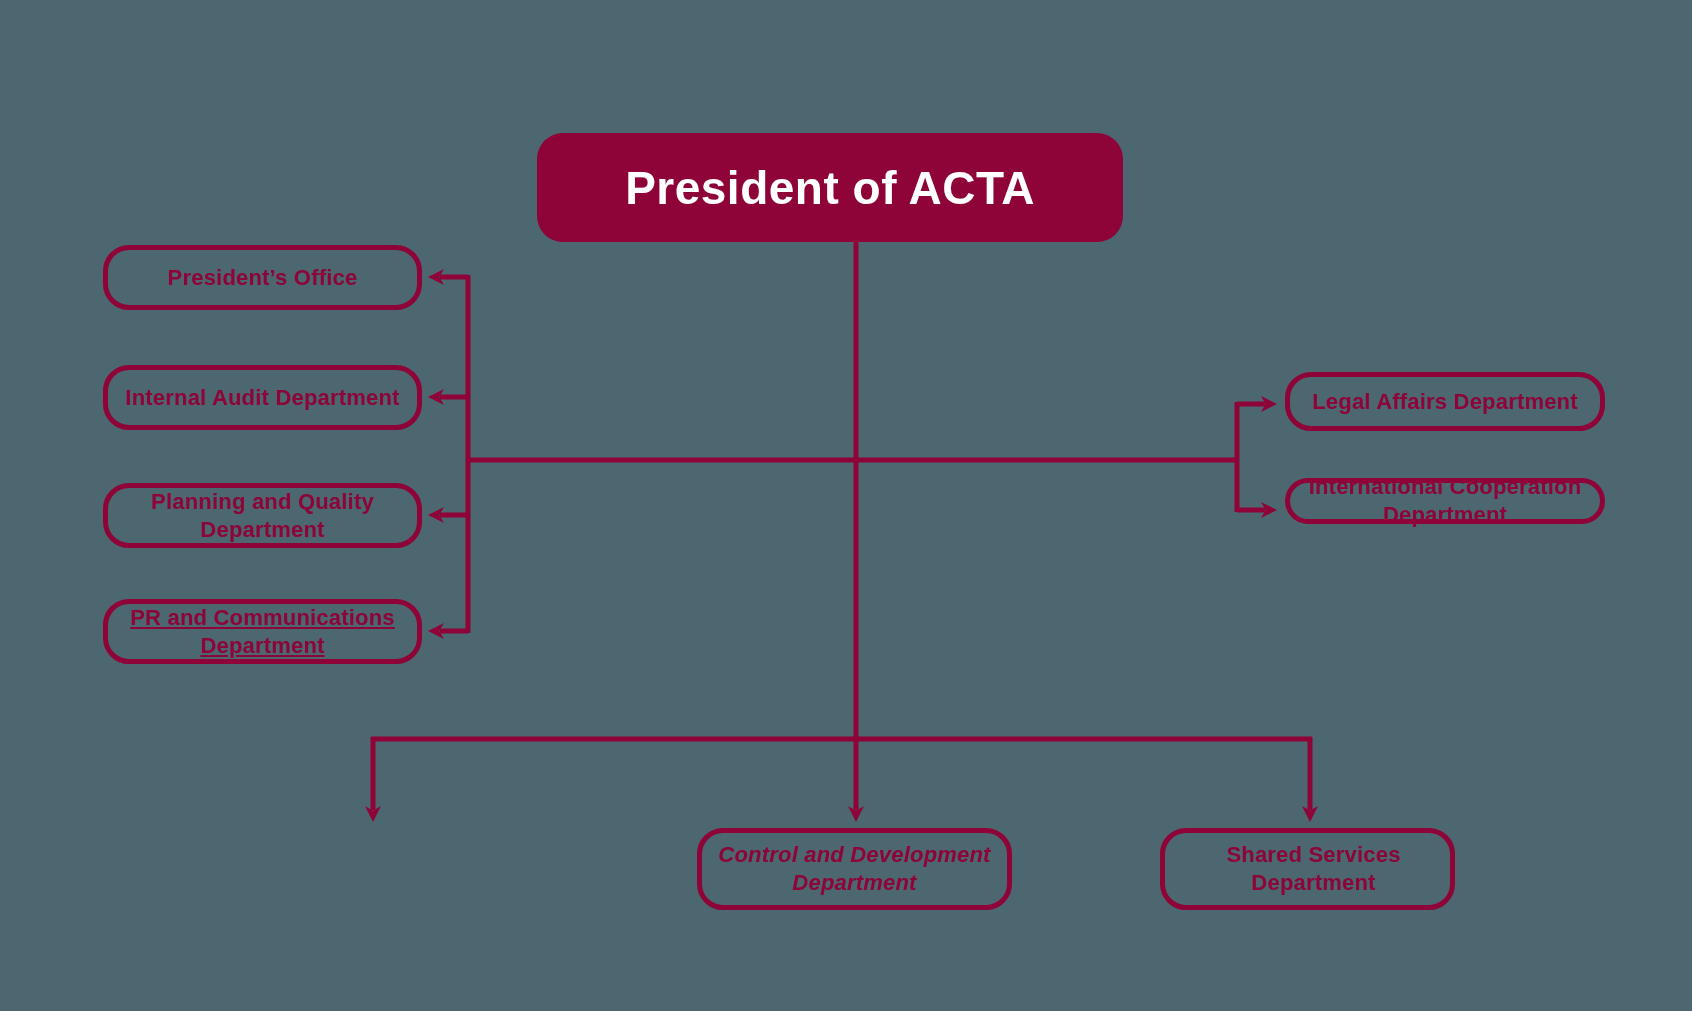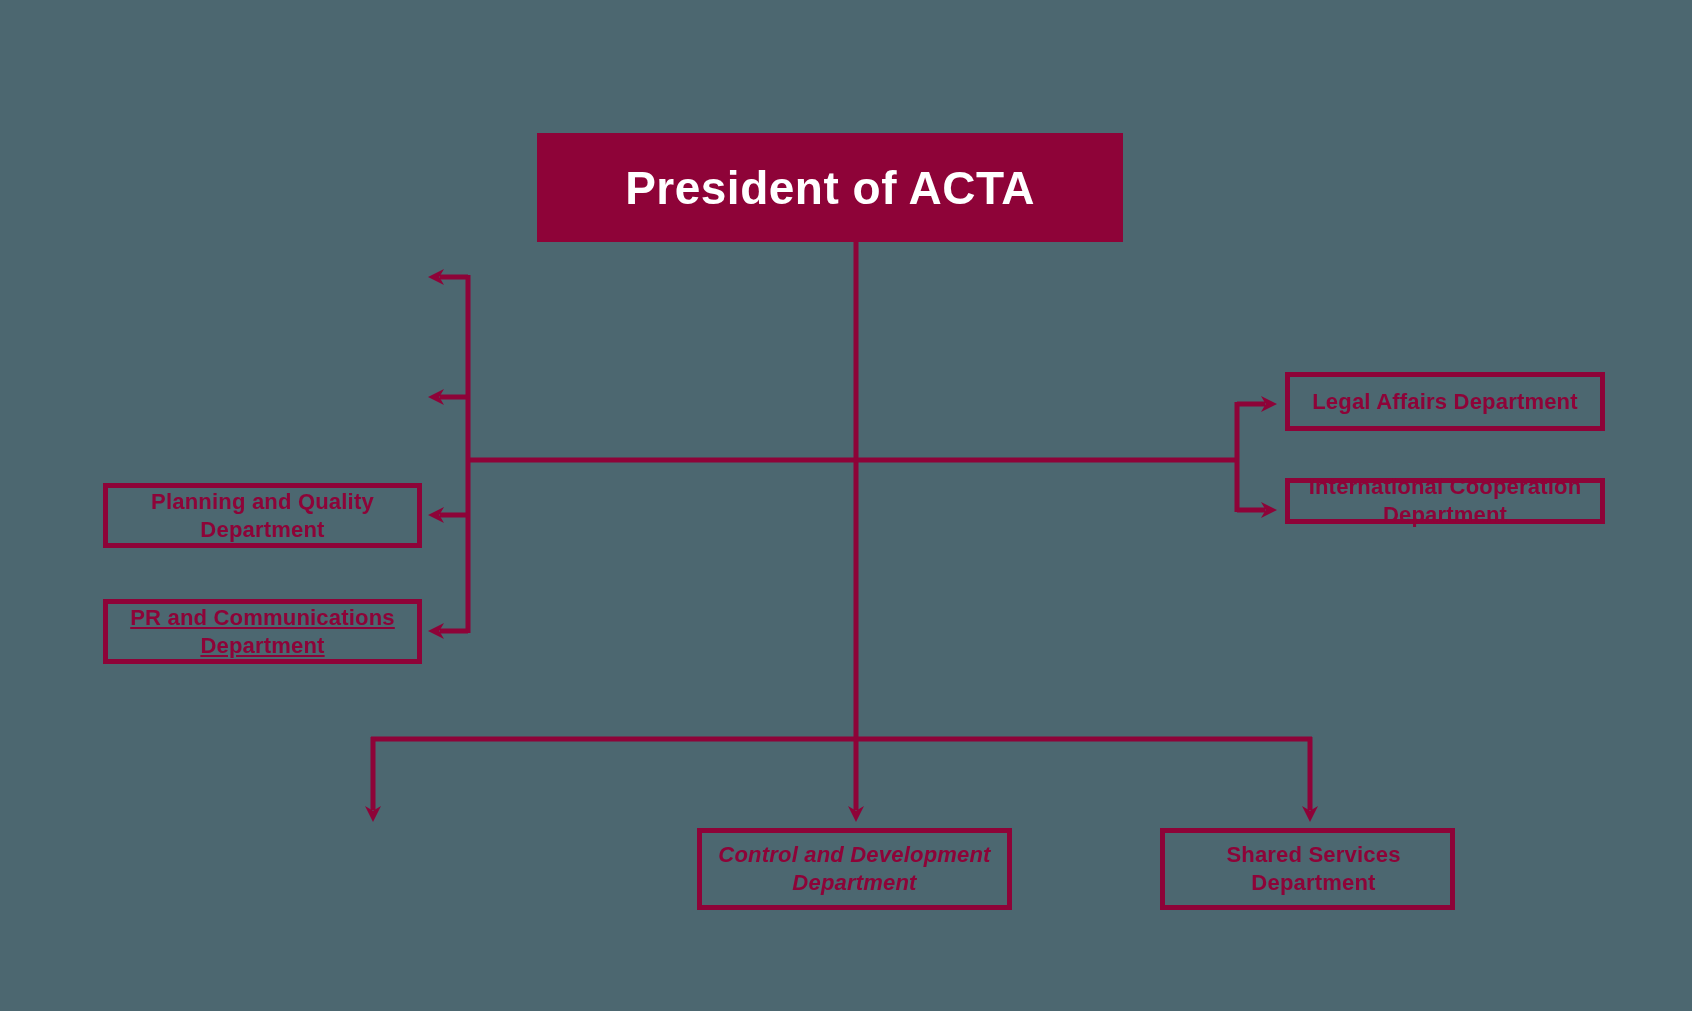--- a/index.html
+++ b/index.html
@@ -21,20 +21,21 @@
   svg.connectors { position: absolute; left: 0; top: 0; width: 1692px; height: 1011px; display: block; }
   .connectors .line { stroke: var(--brand-maroon); stroke-width: 5; fill: none; }
   .connectors marker path { fill: var(--brand-maroon); stroke: none; }
 
   .node {
     position: absolute;
     display: flex;
     align-items: center;
     justify-content: center;
     text-align: center;
+    border-radius: 26px;
   }
   .node .label { white-space: pre-line; }
   .node.root {
     background: var(--brand-maroon);
     color: var(--title-text);
     font-weight: 700;
     font-size: 46px;
     letter-spacing: 0.5px;
   }
   .node.outlined {
@@ -86,20 +87,26 @@
 
     <path class="line" d="M371 739 H1312"></path>
     <path class="line" d="M373 737 V810" marker-end="url(#arrow)"></path>
     <path class="line" d="M1310 737 V810" marker-end="url(#arrow)"></path>
   </svg>
 
   <div class="node root n-root">
     <span class="label">President of ACTA</span>
   </div>
 
+  <div class="node outlined n-po">
+    <span class="label">President’s Office</span>
+  </div>
+  <div class="node outlined n-ia">
+    <span class="label">Internal Audit Department</span>
+  </div>
   <div class="node outlined n-pq">
     <span class="label">Planning and Quality
 Department</span>
   </div>
   <div class="node outlined n-pr">
     <span class="label">PR and Communications
 Department</span>
   </div>
 
   <div class="node outlined n-la">

